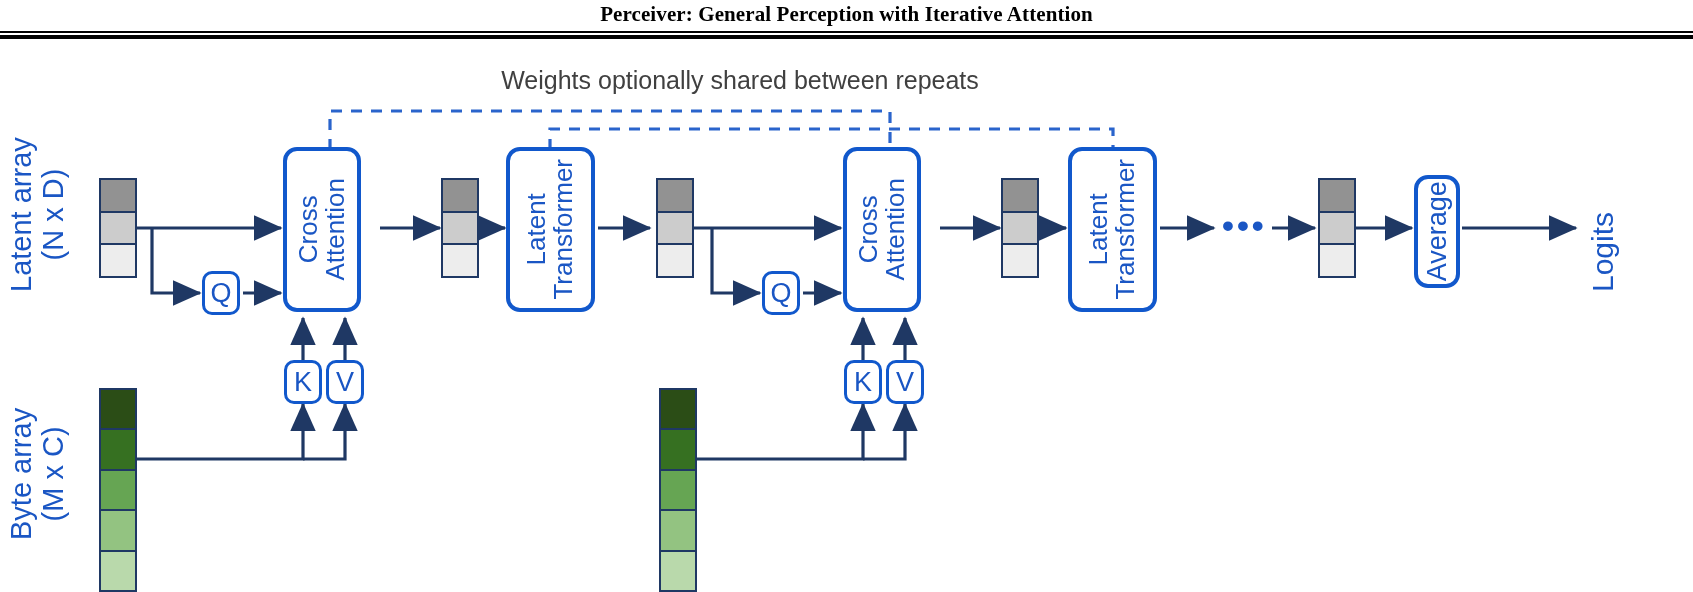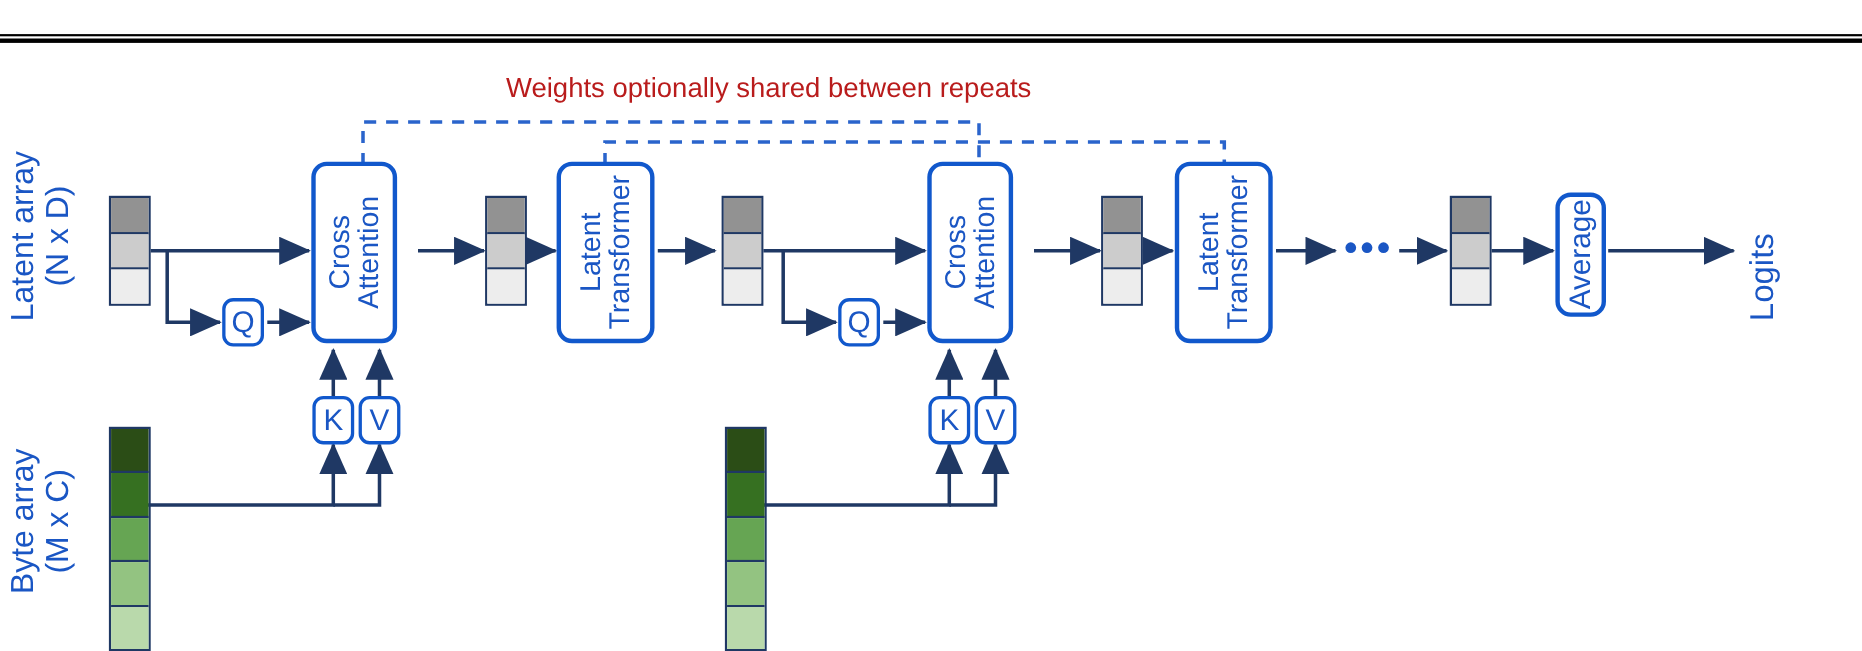--- a/index.html
+++ b/index.html
@@ -47,23 +47,23 @@
     position: absolute;
     left: 0; top: 0;
     width: 1693px; height: 592px;
     pointer-events: none;
   }
 
   #shared-caption {
     position: absolute;
     left: 460px; top: 66px;
     width: 560px;
-    text-align: left;
+    text-align: center;
     font-size: 25px;
-    color: #b91c1c;
+    color: #404040;
     white-space: nowrap;
   }
 
   .rot-label {
     position: absolute;
     transform-origin: 0 0;
     transform: rotate(-90deg);
     white-space: nowrap;
     color: #1a56c4;
     font-size: 28px;
@@ -138,20 +138,21 @@
     font-weight: bold;
     letter-spacing: 3px;
     line-height: 1;
   }
 </style>
 </head>
 <body>
 
 <div id="page">
 
+  <div id="header-title">Perceiver: General Perception with Iterative Attention</div>
   <div id="header-rule-thin"></div>
   <div id="header-rule-thick"></div>
 
   <div id="shared-caption">Weights optionally shared between repeats</div>
 
   <div class="side-label" style="left:6px; top:292px;">
     <div>Latent array</div>
     <div>(N x D)</div>
   </div>
 

